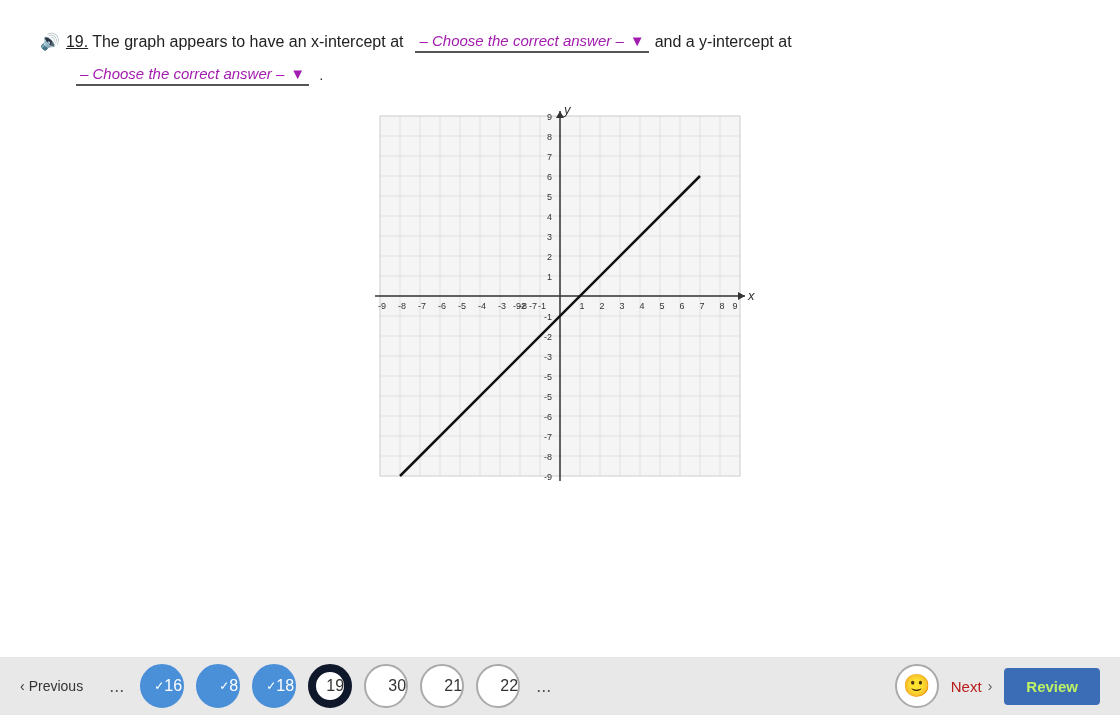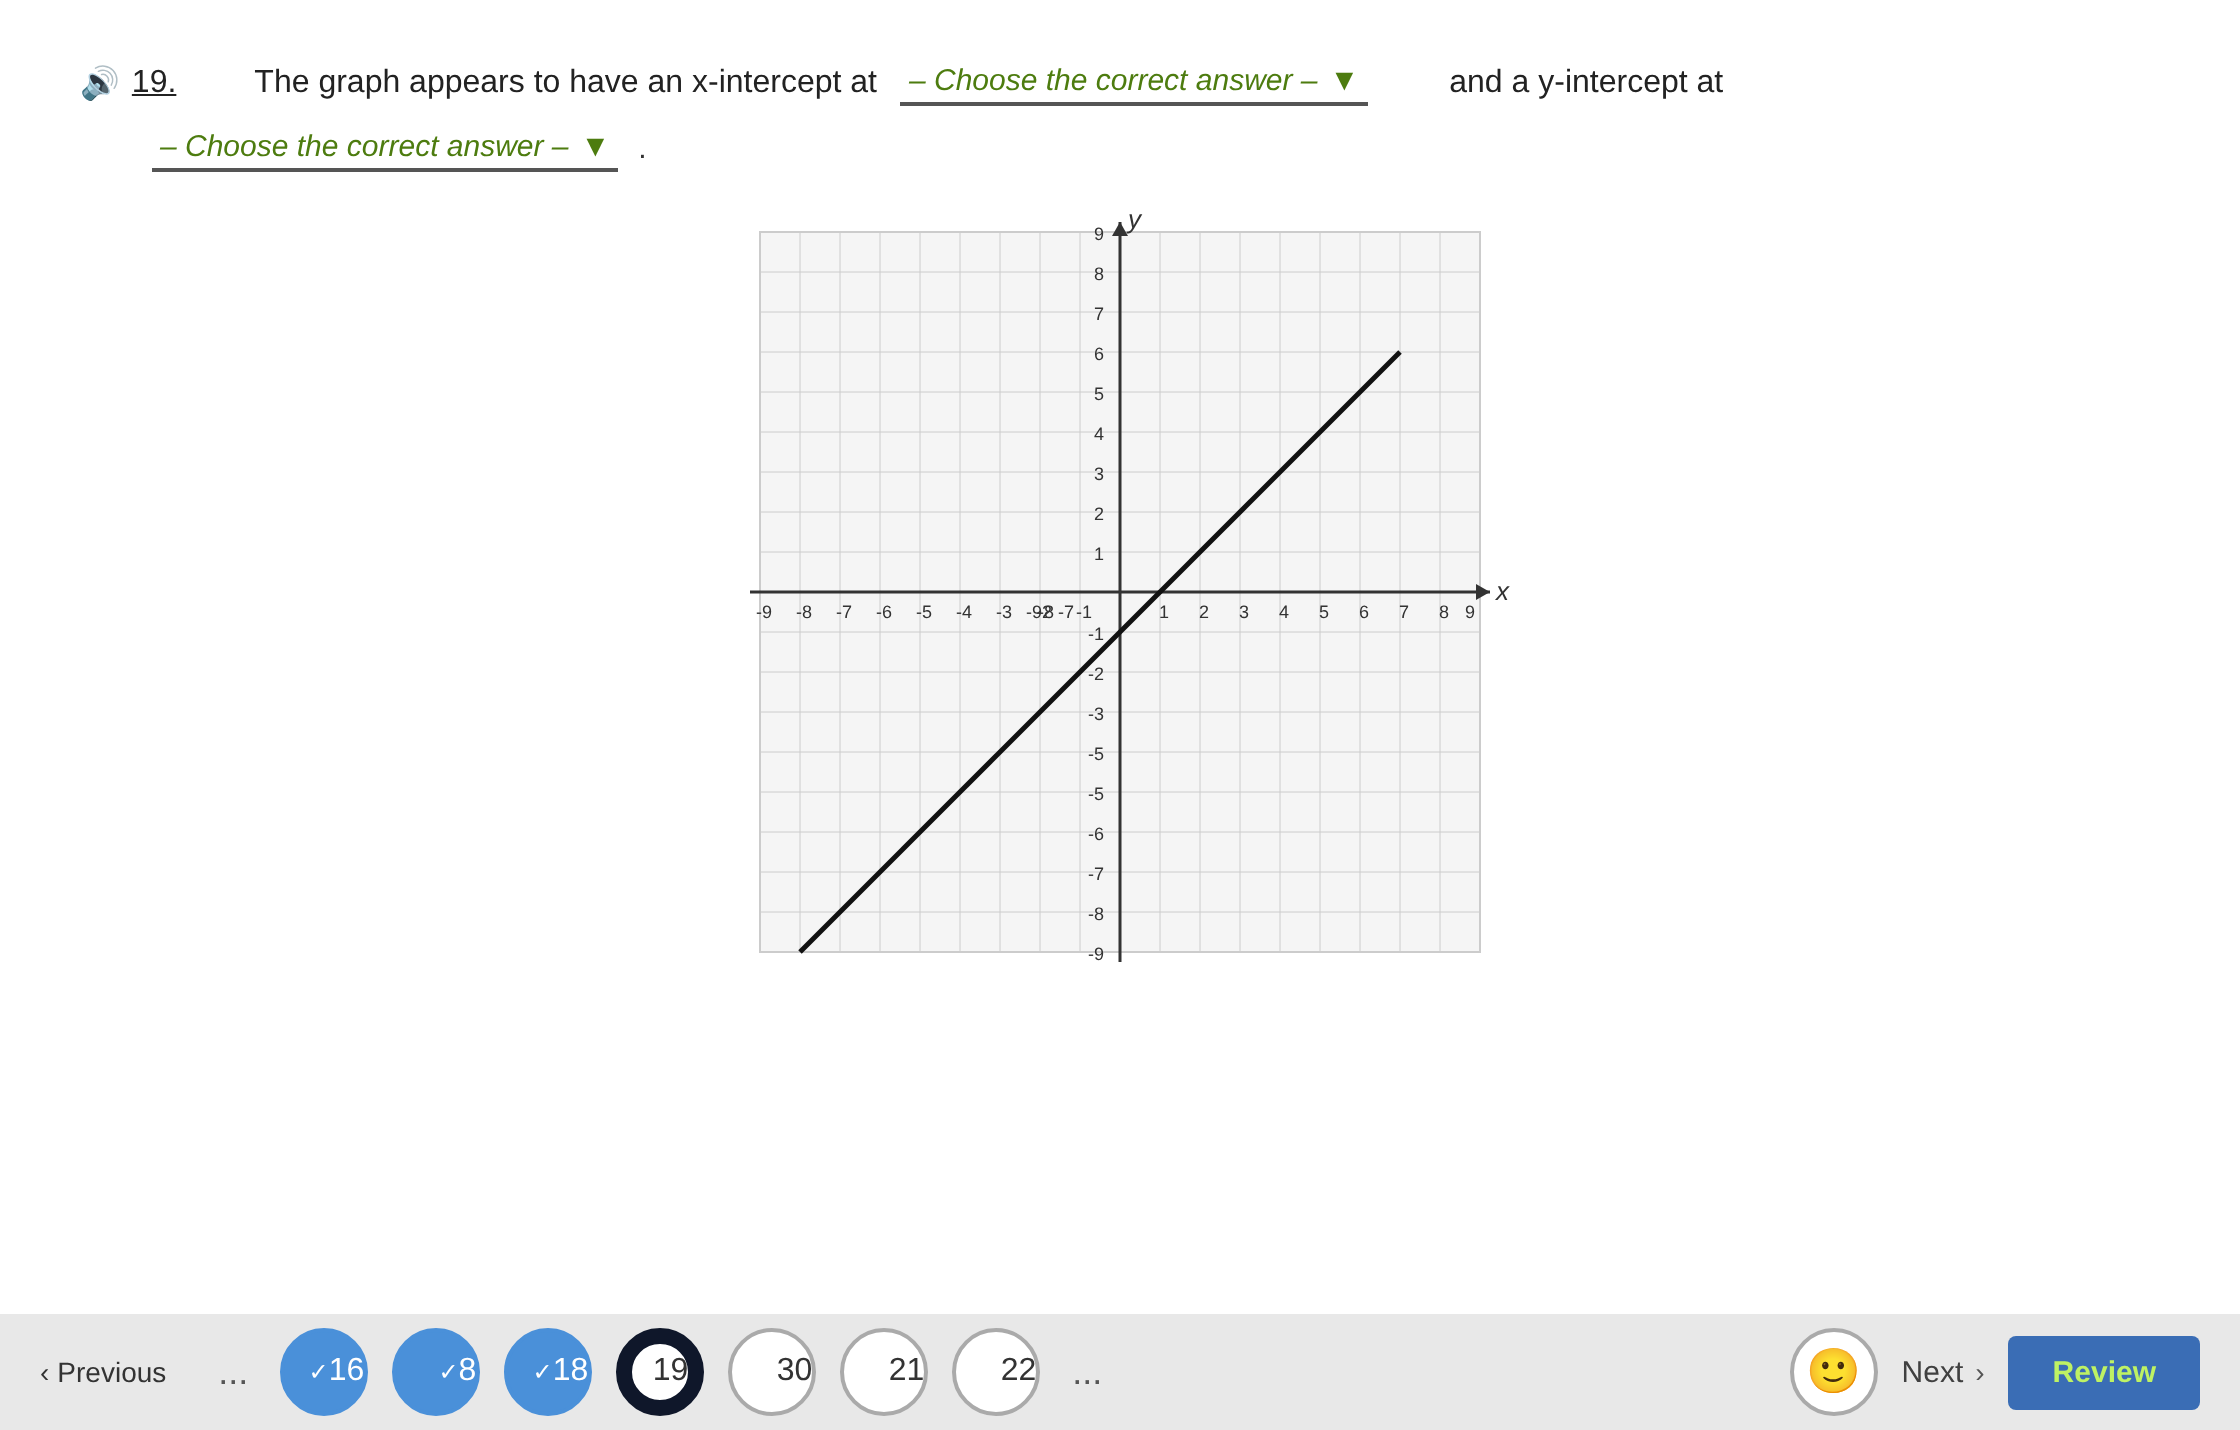--- a/index.html
+++ b/index.html
@@ -31,34 +31,33 @@
       margin-right: 6px;
       color: #555;
     }
     .question-number {
       font-weight: normal;
       margin-right: 4px;
       text-decoration: underline;
     }
     .question-text-part {
       margin-right: 6px;
-      margin-left: 35px;
     }
     .dropdown-selector {
       display: inline-flex;
       align-items: center;
       border-bottom: 2px solid #555;
       padding: 2px 4px;
       cursor: pointer;
       margin: 0 6px;
       min-width: 200px;
     }
     .dropdown-selector span {
       font-style: italic;
-      color: #4d7c0f;
+      color: #a21caf;
       font-size: 15px;
     }
     .dropdown-arrow {
       margin-left: 6px;
       font-size: 12px;
       color: #333;
     }
     .second-row {
       display: flex;
       align-items: center;
@@ -145,21 +144,21 @@
       cursor: pointer;
       font-size: 22px;
     }
     .next-area {
       display: flex;
       align-items: center;
       gap: 6px;
     }
     .next-text {
       font-size: 15px;
-      color: #404040;
+      color: #b91c1c;
       cursor: pointer;
     }
     .chevron-right {
       font-size: 14px;
       color: #555;
     }
     .review-btn {
       background: #3a6db5;
       color: #bef264;
       border: none;

